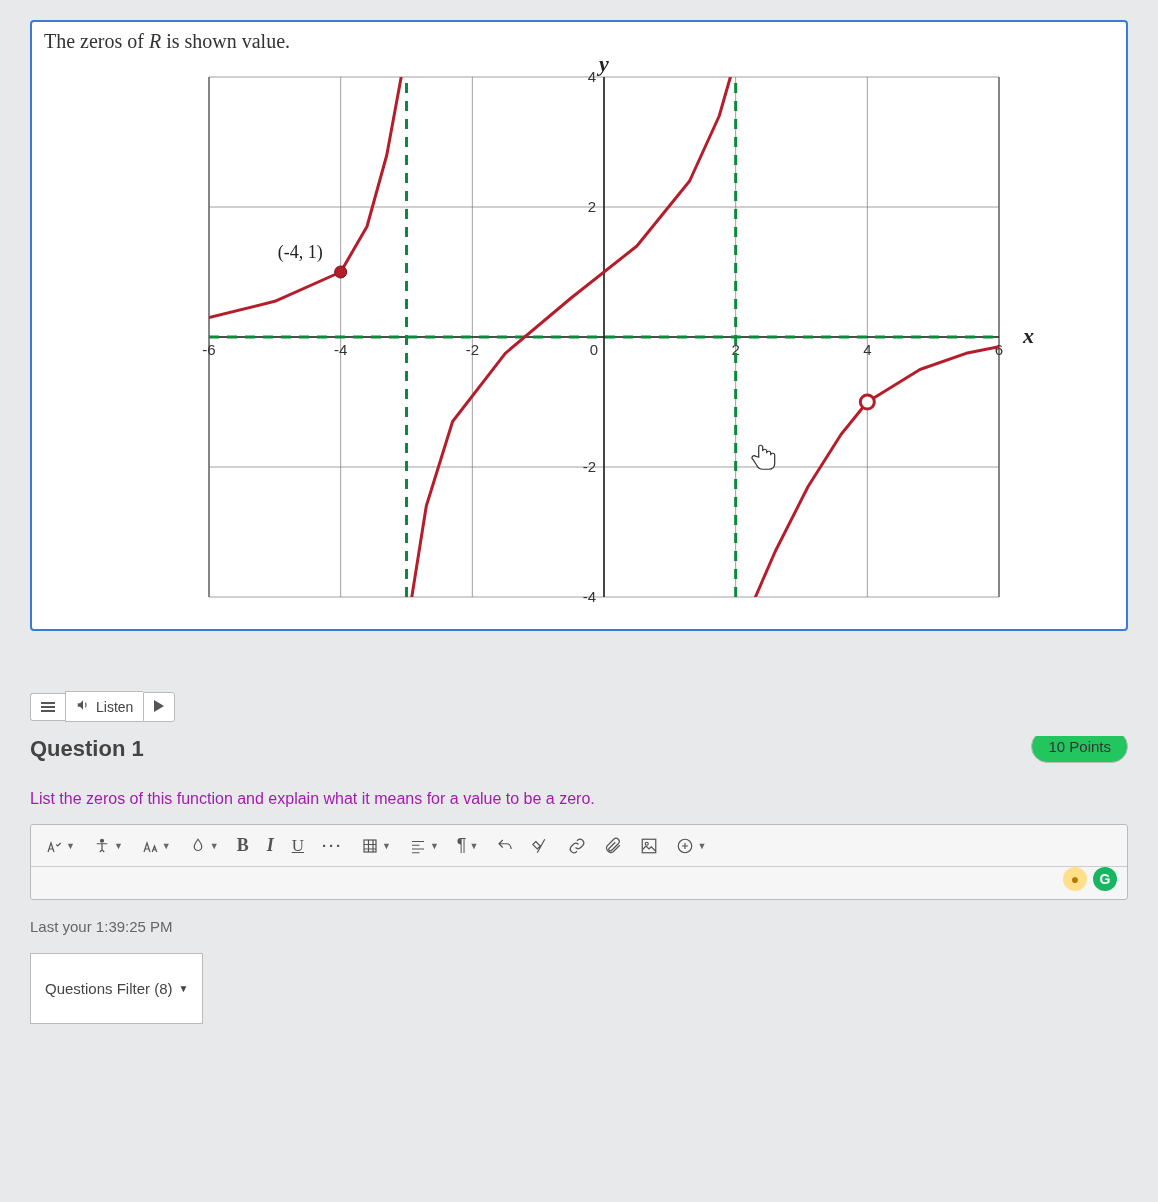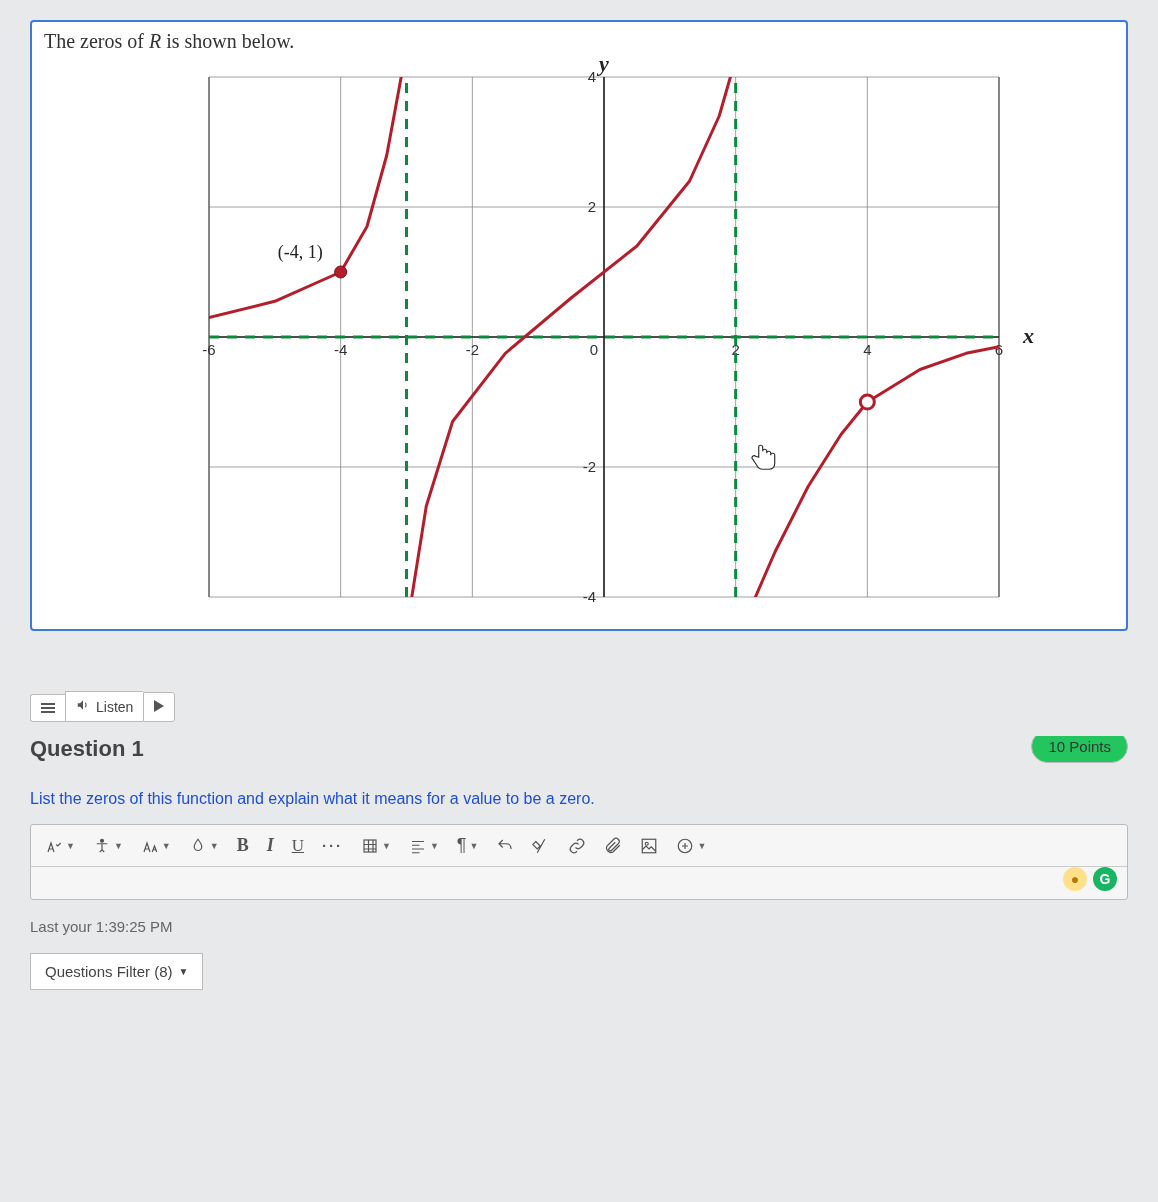--- a/index.html
+++ b/index.html
@@ -29,21 +29,21 @@
     display:flex;
     justify-content:center;
   }
   svg.chart { display:block; }
   .axis-lbl { font-family:"Times New Roman",serif; font-style:italic; font-size:22px; font-weight:bold; fill:#222; }
   .tick-lbl { font-family:Arial,sans-serif; font-size:15px; fill:#333; }
   .pt-lbl { font-family:"Times New Roman",serif; font-size:18px; fill:#222; }
 
   .listen-bar {
     display:flex;
-    align-items:flex-end;
+    align-items:center;
     gap:0;
     margin-bottom:14px;
   }
   .listen-btn {
     display:inline-flex;
     align-items:center;
     gap:6px;
     background:#fff;
     border:1px solid #bbb;
     padding:6px 10px;
@@ -61,21 +61,21 @@
   .points-badge {
     float:right;
     background:#22c55e;
     border:1px solid #bbb;
     border-radius:18px;
     padding:7px 16px;
     font-size:15px;
     color:#333;
     margin-top:-6px;
   }
-  .qtext { font-size:16px; color:#1d4ed8; margin-bottom:16px; clear:left; }
+  .qtext { font-size:16px; color:#a21caf; margin-bottom:16px; clear:left; }
 
   .editor {
     border:1px solid #bbb;
     background:#f6f6f7;
     border-radius:3px;
     margin-bottom:18px;
   }
   .toolbar {
     display:flex;
     align-items:center;
@@ -106,33 +106,33 @@
     display:inline-flex; align-items:center; justify-content:center;
     font-weight:bold; font-size:14px;
   }
   .cb1 { background:#ffe08a; color:#b57900; }
   .cb2 { background:#18b663; color:#fff; }
 
   .last-saved { font-size:15px; color:#666; margin-bottom:18px; }
   .qfilter {
     display:inline-flex; align-items:center; gap:6px;
     background:#fff; border:1px solid #bbb;
-    padding:9px 14px; font-size:15px; color:#444;
+    padding:26px 14px; font-size:15px; color:#444;
     cursor:pointer;
   }
 </style>
 </head>
 <body>
 
 
 
 
 <div class="graph-panel">
   <div class="graph-prompt">
-    <span>The zeros of </span><span class="fn">R</span><span> is shown below.</span>
+    <span>The zeros of </span><span class="fn">R</span><span> is shown value.</span>
   </div>
   <div class="chart-wrap">
     <svg class="chart" id="chart-svg" width="960" height="560" viewBox="0 0 960 560">
         <line x1="110" y1="540" x2="110" y2="20" stroke="#888" stroke-width="0.8"></line>
         <line x1="241.66666666666666" y1="540" x2="241.66666666666666" y2="20" stroke="#888" stroke-width="0.8"></line>
         <line x1="373.3333333333333" y1="540" x2="373.3333333333333" y2="20" stroke="#888" stroke-width="0.8"></line>
         <line x1="505" y1="540" x2="505" y2="20" stroke="#888" stroke-width="0.8"></line>
         <line x1="636.6666666666666" y1="540" x2="636.6666666666666" y2="20" stroke="#888" stroke-width="0.8"></line>
         <line x1="768.3333333333334" y1="540" x2="768.3333333333334" y2="20" stroke="#888" stroke-width="0.8"></line>
         <line x1="900" y1="540" x2="900" y2="20" stroke="#888" stroke-width="0.8"></line>

